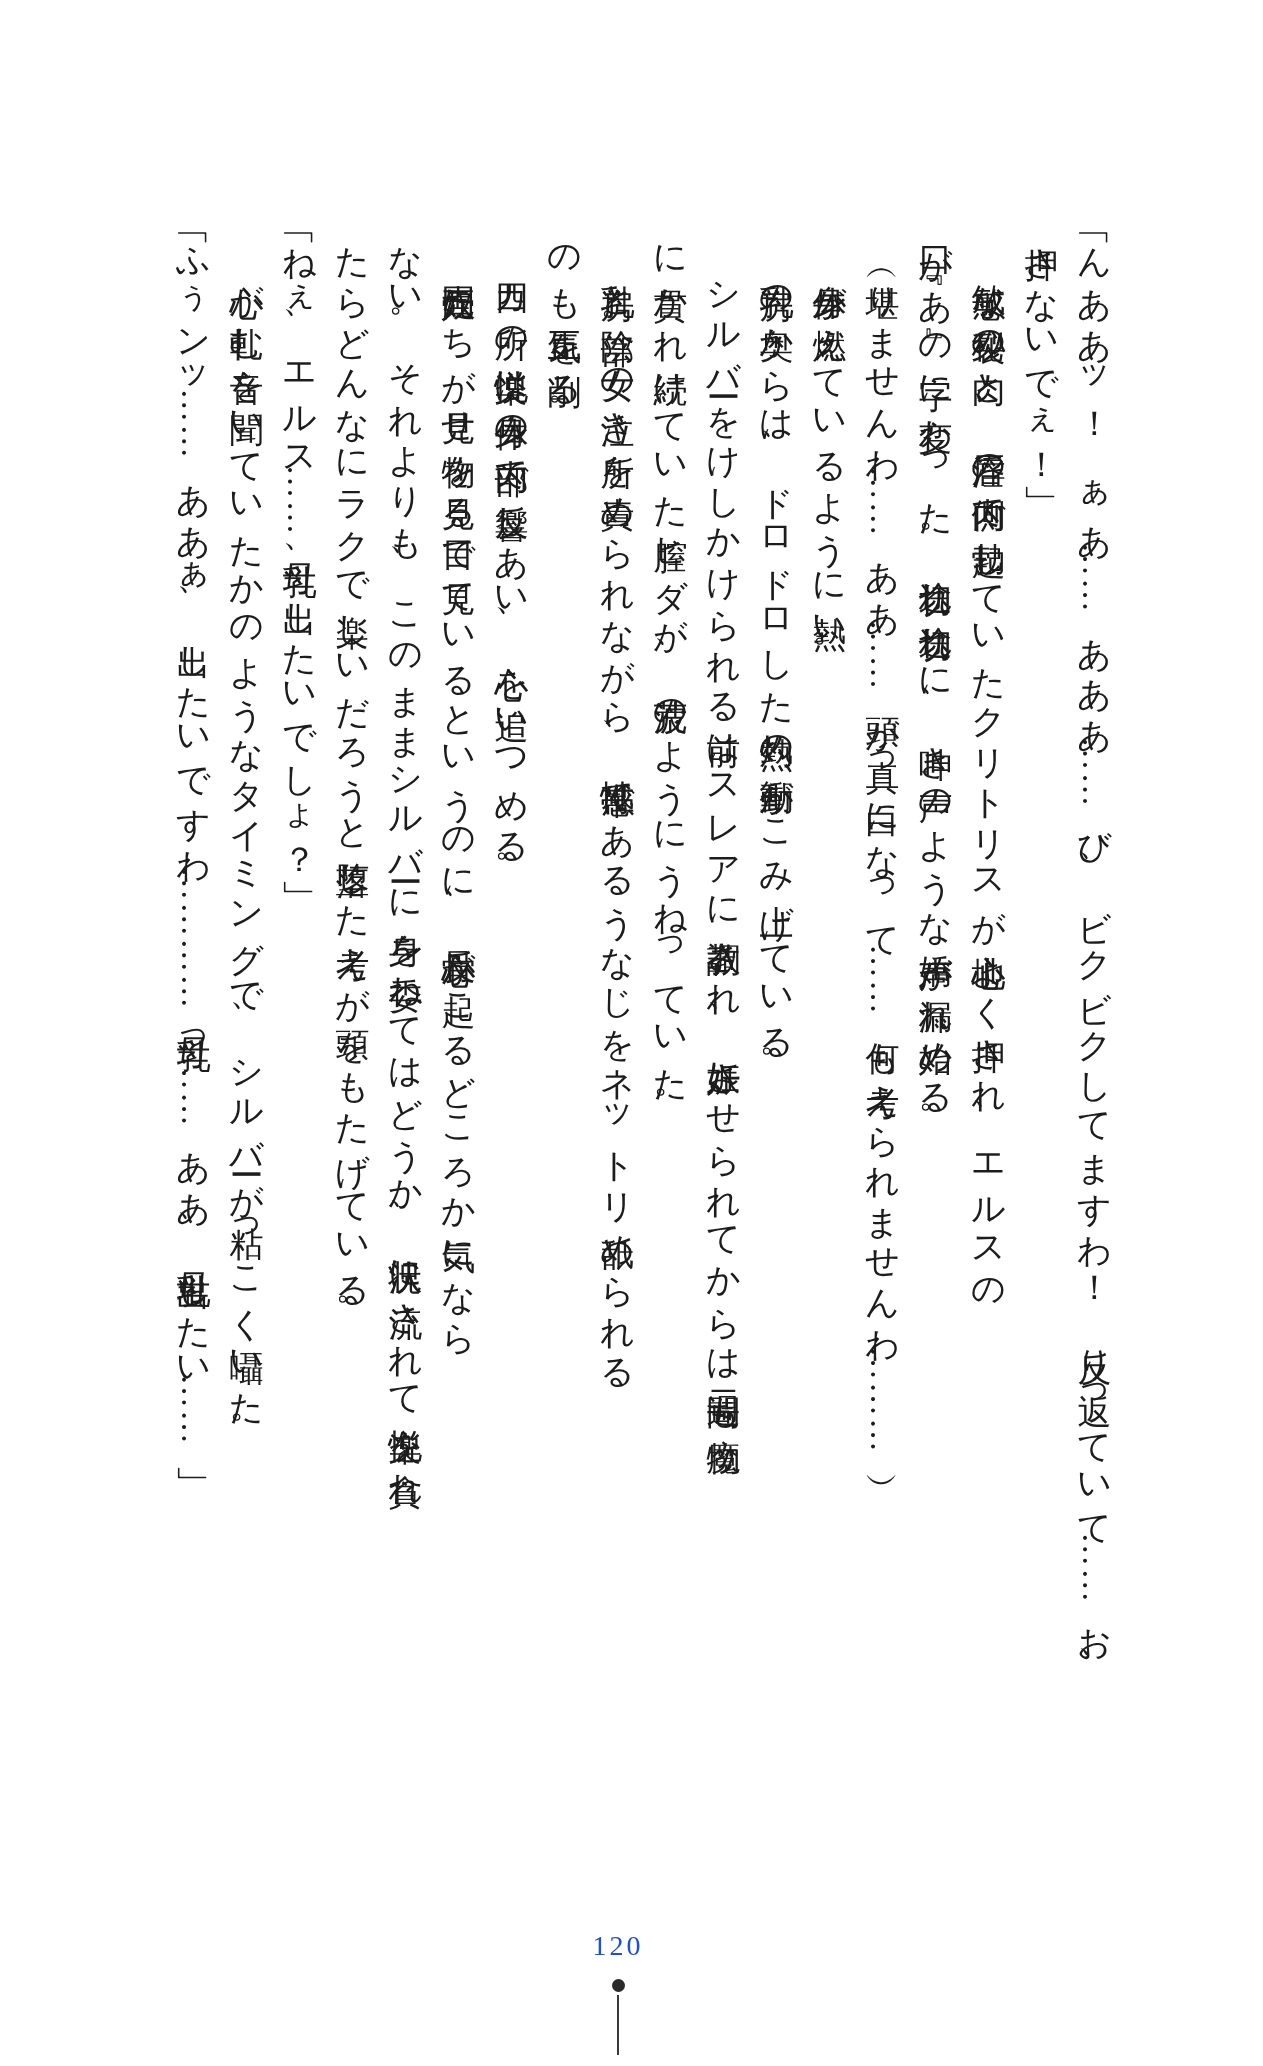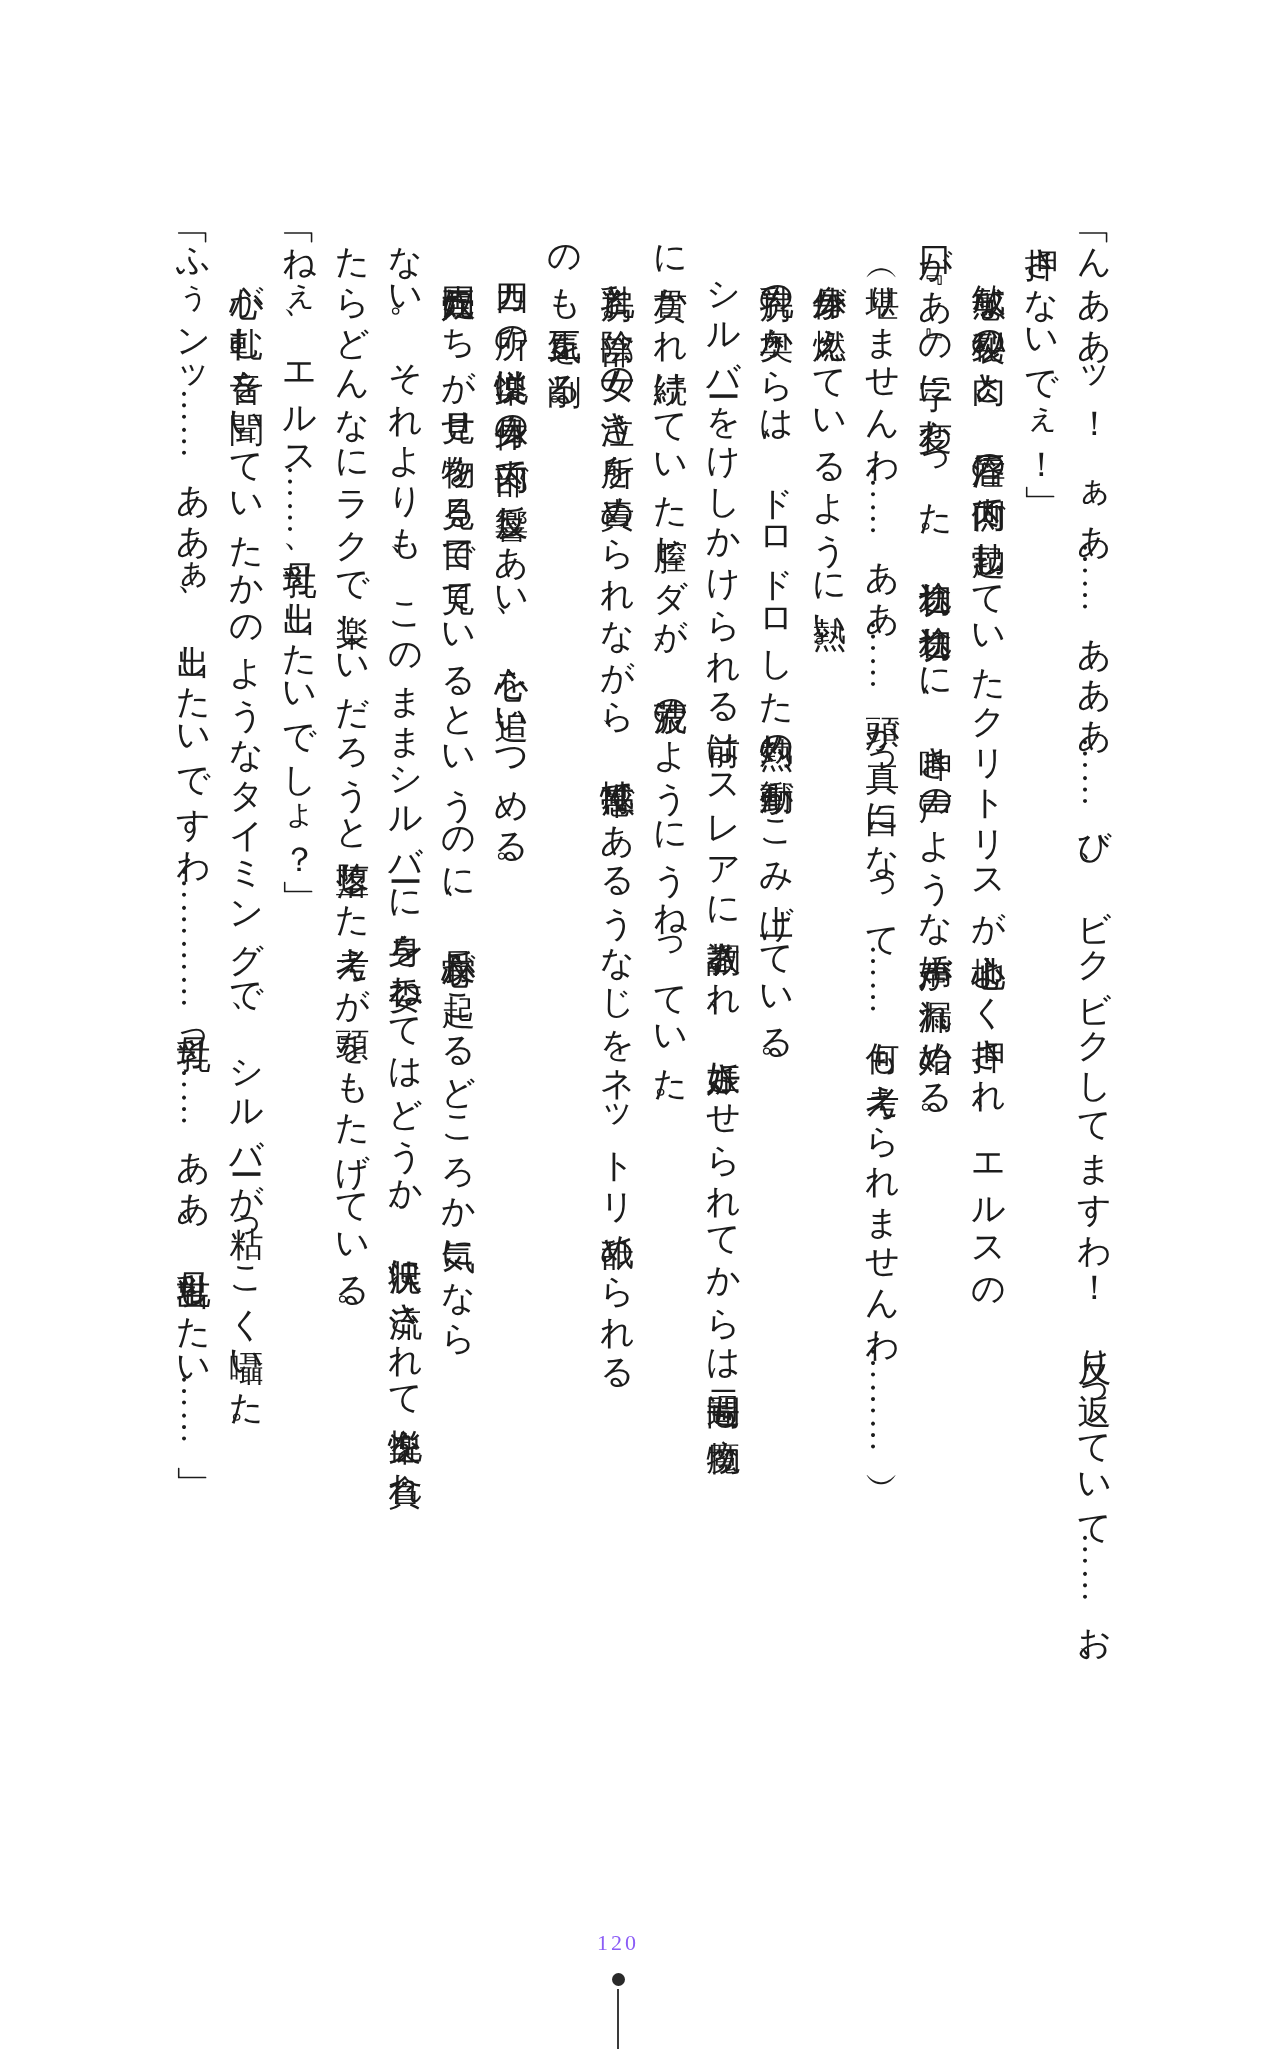--- a/index.html
+++ b/index.html
@@ -51,23 +51,23 @@
     left: 678px;                
     text-align: center;
   }
   
   .footer {
     left: 558px;
     margin-left: 0;
     transform: none;
   }
   .page-number {
-    font-size: 22px;
+    font-size: 28px;
     letter-spacing: 3px;
-    color: #8b5cf6;
+    color: #1d4ed8;
   }
   .marker-dot {
     width: 13px;
     height: 13px;
     border-radius: 50%;
     background: #2a2a2a;
     margin: 17px auto 0 auto;
   }
   .marker-line {
     width: 2px;

